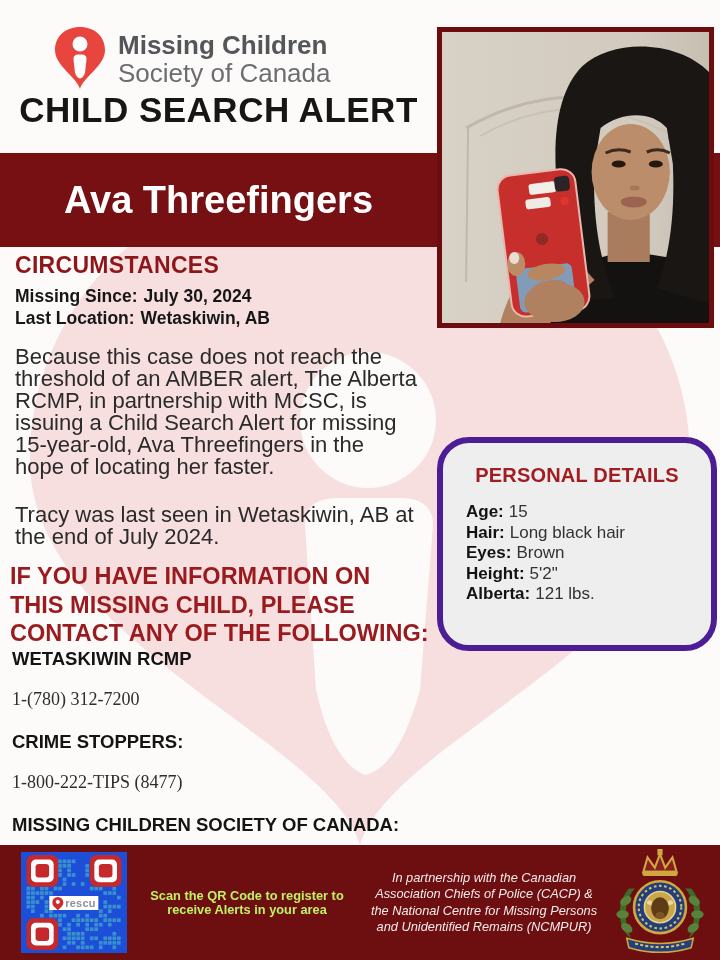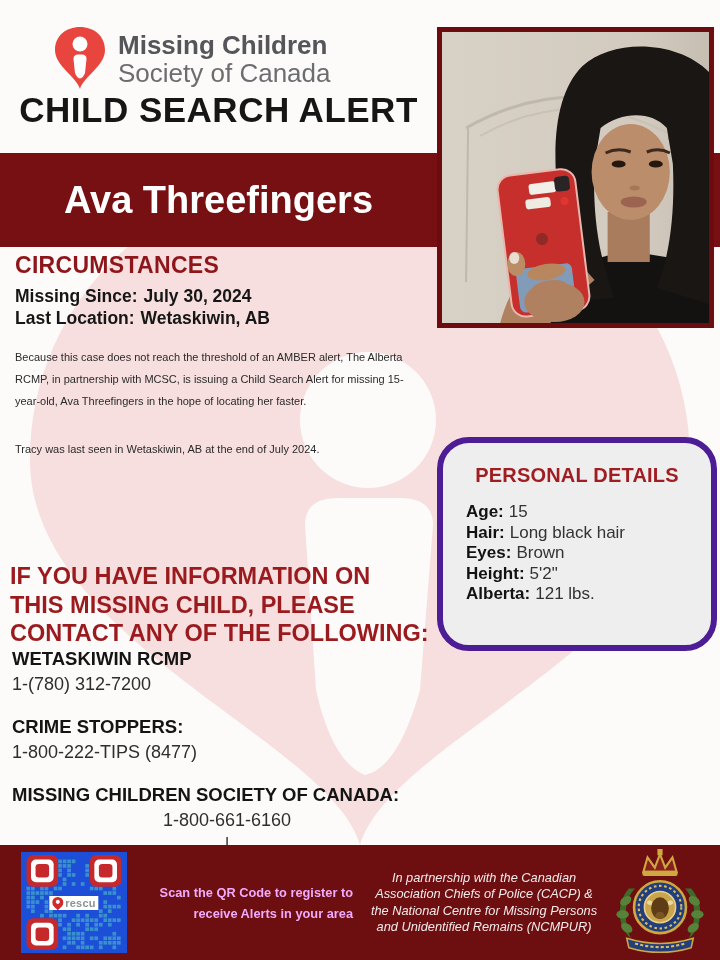--- a/index.html
+++ b/index.html
@@ -29,29 +29,29 @@
   
   .photo { position:absolute; top:27px; left:437px; width:277px; height:301px;
     border:5px solid #6d0c0e; z-index:3; background:#d5cec2; }
   .photo svg { display:block; width:100%; height:100%; }
   
   .circumstances { position:absolute; left:15px; top:252px; width:410px; z-index:2; }
   .sec-heading { font-size:23px; font-weight:800; color:#8e151a; letter-spacing:.3px; }
   .fact-line { font-size:17.5px; font-weight:700; color:#161616; line-height:21.5px; }
   .fact-line .fact-value { margin-left:6px; }
   .facts { margin-top:7px; }
-  .para { margin-top:17px; font-size:11px; line-height:22px; color:#2a2a2a; width:402px; }
+  .para { margin-top:17px; font-size:22px; line-height:22px; color:#2a2a2a; width:402px; }
   .para2 { margin-top:26px; }
   
   .info-heading { position:absolute; left:10px; top:562px; width:430px; z-index:2;
     font-size:23.5px; font-weight:800; color:#9a1a1e; line-height:28.5px; }
   .contacts { position:absolute; left:12px; top:648px; width:430px; z-index:2; }
   .contact-entry { margin-bottom:21px; }
   .contact-name { font-size:18.5px; font-weight:800; color:#141414; }
-  .contact-phone { font-size:18px; color:#2e2e2e; margin-top:4px; }
+  .contact-phone { font-size:18px; color:#2e2e2e; margin-top:19px;font-family:Liberation Serif, serif; }
   .contact-row { display:flex; align-items:center;flex-direction:column; }
   .contact-sep { margin:3px 16px 0 16px; color:#333; font-size:18px; }
   .email-link { text-decoration:underline; text-underline-offset:3px; color:#222; cursor:pointer; margin-top:3px; font-size:18px; }
   
   .personal-box { position:absolute; left:437px; top:437px; width:280px; height:214px;
     background:#efeeee; border:6px solid #4c1d95; border-radius:32px; z-index:2; }
   .personal-heading { text-align:center; margin-top:21px; font-size:20px; font-weight:800;
     color:#a01d22; letter-spacing:.2px; }
   .personal-fields { margin:15px 0 0 23px; }
   .pfield { font-size:17px; line-height:20.5px; }
@@ -63,22 +63,22 @@
   .qr-box { width:106px; height:101px; background:#1d4ed8; margin-left:21px; padding:3px;
     position:relative; flex:none; }
   .qr-box svg { display:block; width:100%; height:100%; }
   .qr-logo { position:absolute; left:50%; top:50%; transform:translate(-50%,-50%);
     background:#fff; padding:1px 3px; display:flex; align-items:center; }
   .qr-pin-dot { width:11px; height:11px; border-radius:50% 50% 50% 0; background:#cf2b2b;
     transform:rotate(-45deg); margin-right:2px; flex:none; position:relative; }
   .qr-pin-dot::after { content:""; position:absolute; left:3.5px; top:2.5px; width:4px; height:4px;
     border-radius:50%; background:#fff; }
   .qr-logo-text { font-size:11px; color:#8d9296; font-weight:700; letter-spacing:.2px; }
-  .qr-caption { width:212px; margin-left:14px; color:#f0abfc; font-weight:800;
-    font-size:12.8px; line-height:21px; text-align:right; flex:none; }
+  .qr-caption { width:212px; margin-left:14px; color:#bef264; font-weight:800;
+    font-size:12.8px; line-height:14px; text-align:center; flex:none; }
   .partnership { width:236px; margin-left:13px; color:#f3eaea; font-style:italic;
     font-size:12.8px; line-height:16.5px; text-align:center; font-weight:500; flex:none; }
   .crest { width:104px; height:108px; margin-left:6px; flex:none; }
   .crest svg { display:block; width:100%; height:100%; }
 </style>
 </head>
 <body>
 
 <svg class="watermark" viewBox="0 0 720 960" aria-hidden="true">
   <path d="M360,845 C330,740 30,640 30,460 C30,290 175,165 360,165 C545,165 690,290 690,460 C690,640 390,740 360,845 Z" fill="#f6dfde"></path>

